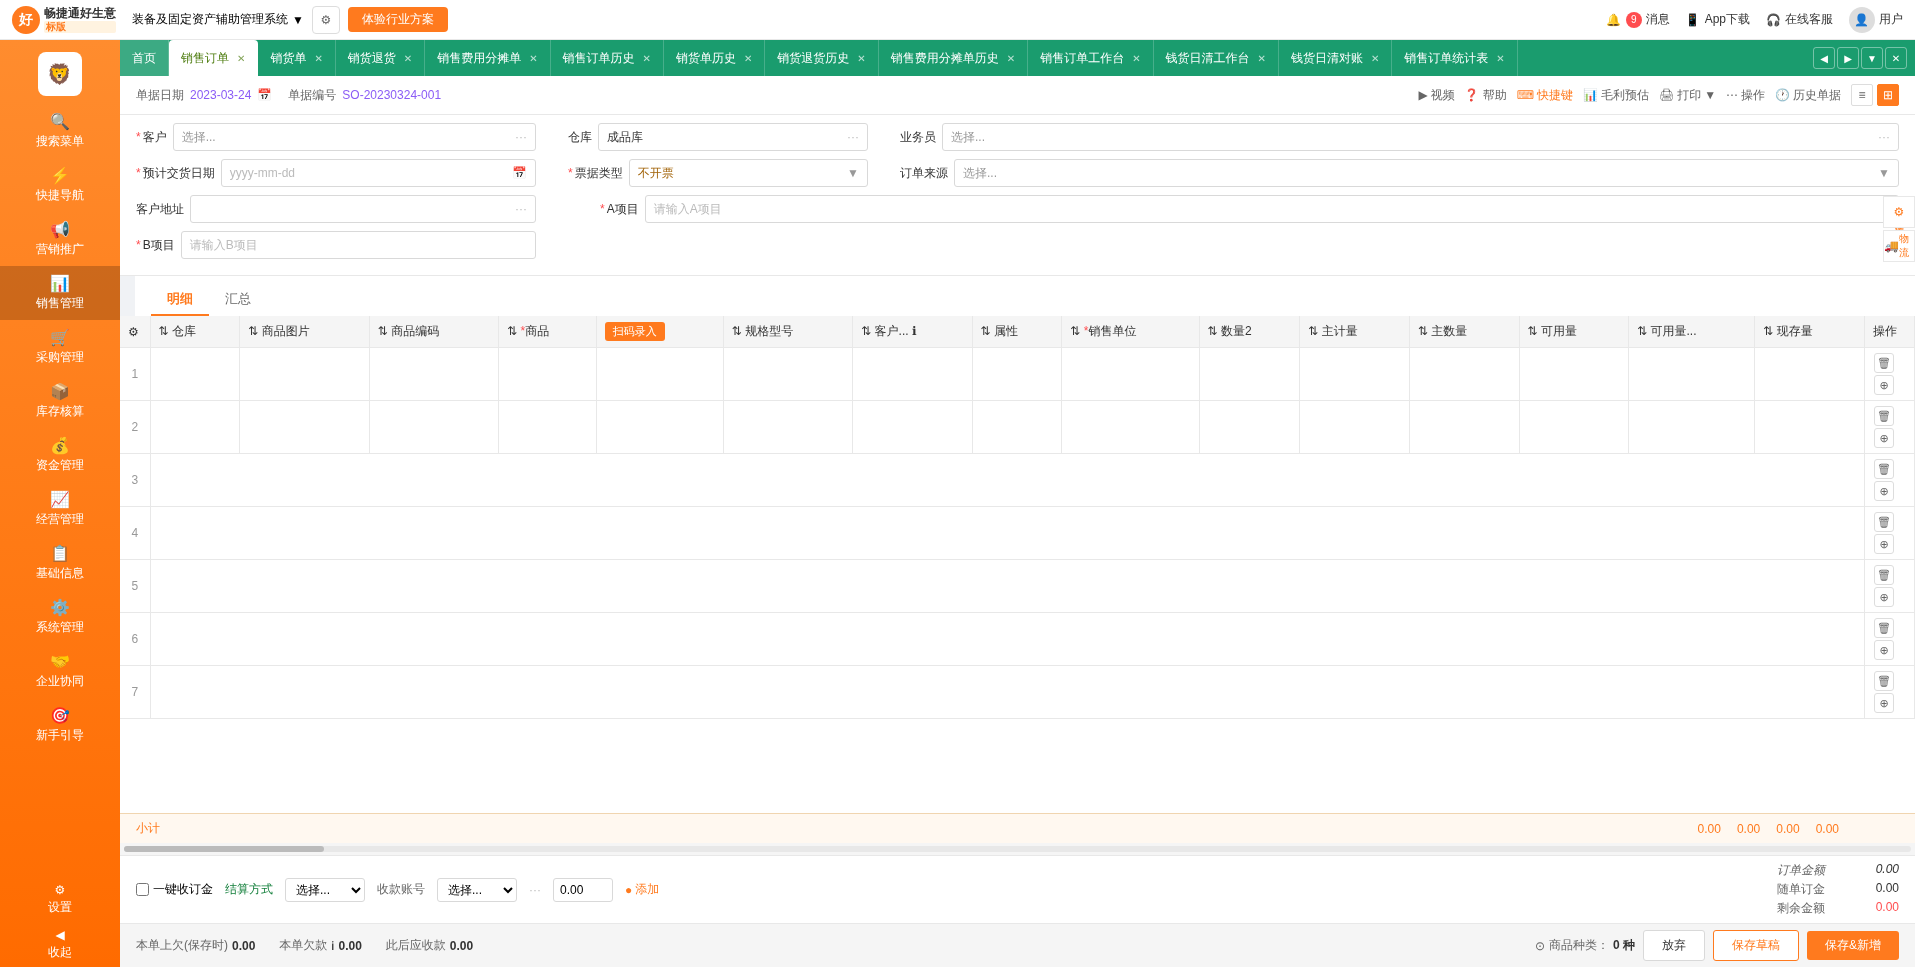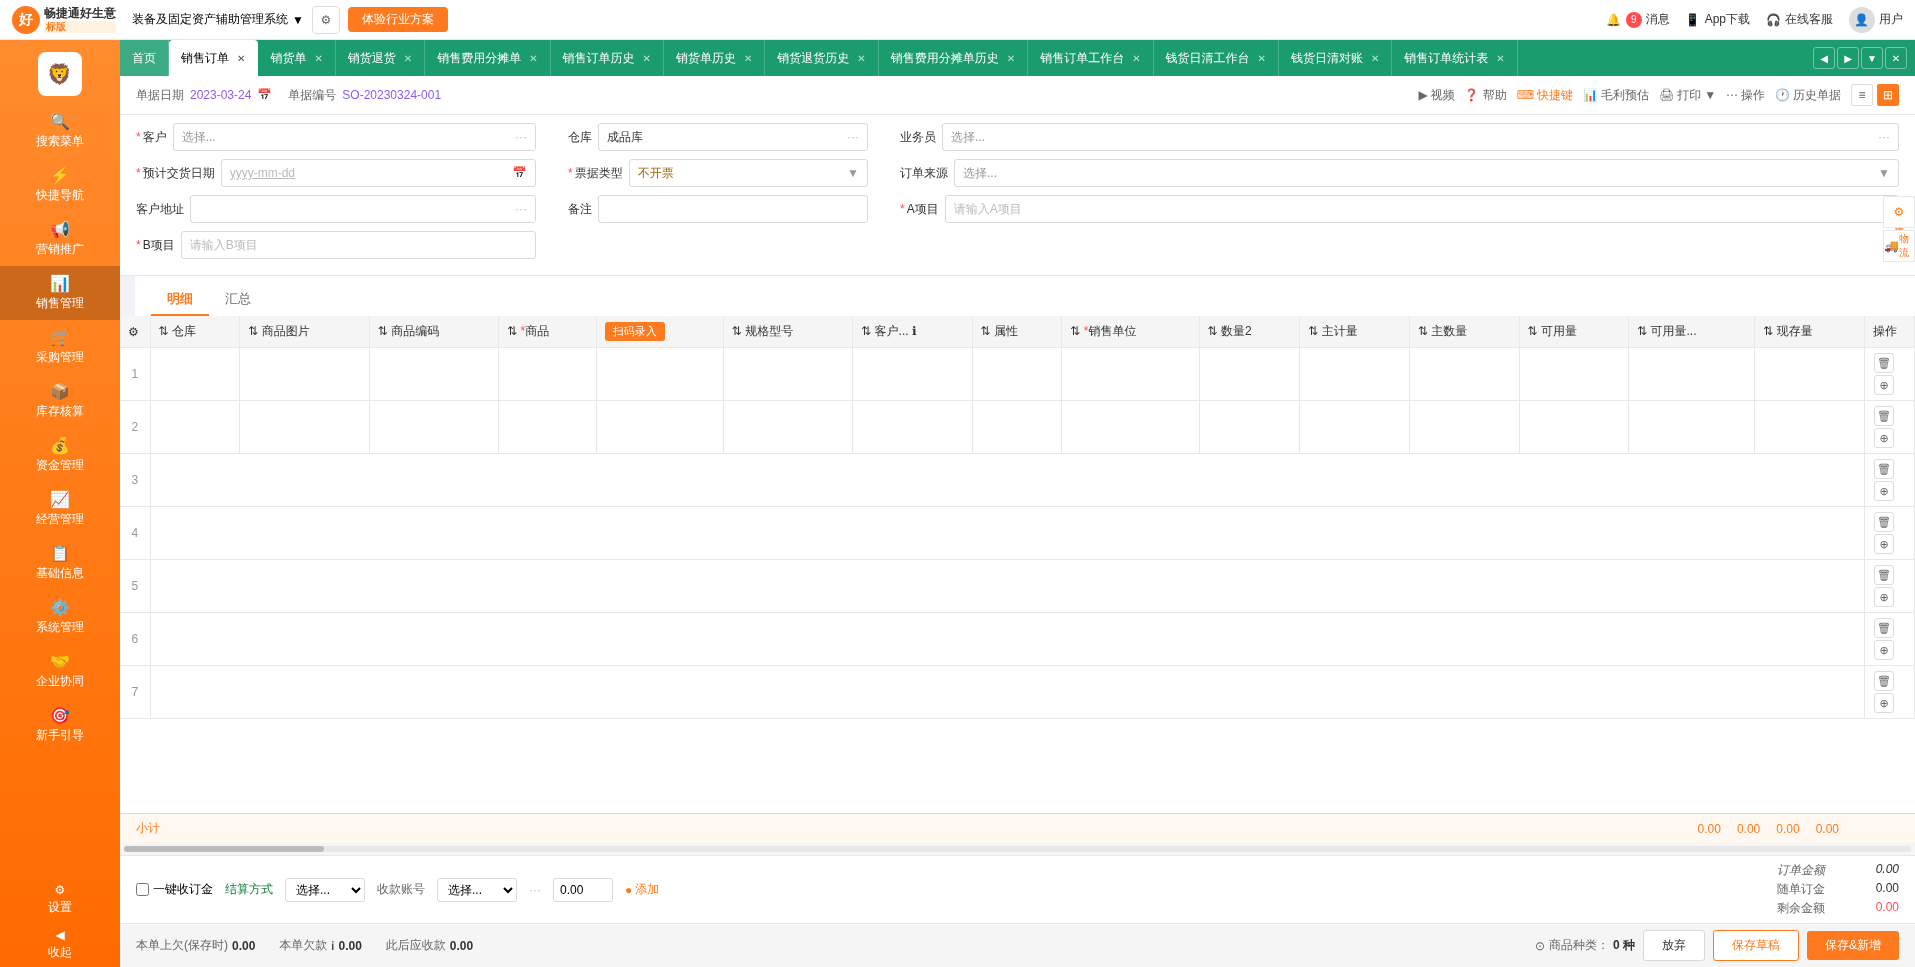--- a/index.html
+++ b/index.html
@@ -30,21 +30,21 @@
     .sidebar-logo { padding: 12px 0 8px; display: flex; flex-direction: column; align-items: center; }
     .sidebar-logo-img { width: 44px; height: 44px; background: #fff; border-radius: 8px; display: flex; align-items: center; justify-content: center; }
     .sidebar-item { width: 100%; display: flex; flex-direction: column; align-items: center; padding: 8px 0; cursor: pointer; color: #fff; font-size: 11px; gap: 2px; }
     .sidebar-item.active { background: rgba(255,255,255,0.2); }
     .sidebar-item-icon { font-size: 16px; }
     .sidebar-bottom { margin-top: auto; width: 100%; }
     .sidebar-bottom-item { width: 100%; display: flex; flex-direction: column; align-items: center; padding: 6px 0; cursor: pointer; color: #fff; font-size: 11px; gap: 2px; }
 
     
     .tab-item { height: 36px; padding: 0 12px; display: flex; align-items: center; gap: 4px; color: #fff; cursor: pointer; white-space: nowrap; font-size: 12px; border-right: 1px solid rgba(255,255,255,0.2); }
-    .tab-item.active { background: #fff; color: #000000; border-radius: 4px 4px 0 0; }
+    .tab-item.active { background: #fff; color: #4d7c0f; border-radius: 4px 4px 0 0; }
     .tab-item .close-x { opacity: 0.7; font-size: 10px; margin-left: 4px; }
     .tab-home { background: rgba(255,255,255,0.15); color: #fff; }
     .tab-nav-arrows { display: flex; align-items: center; gap: 2px; margin-left: auto; padding-right: 8px; }
     .tab-nav-btn { width: 22px; height: 22px; display: flex; align-items: center; justify-content: center; color: #fff; cursor: pointer; border: 1px solid rgba(255,255,255,0.4); border-radius: 3px; font-size: 10px; }
 
     
     .content-header { background: #fff; padding: 8px 16px; display: flex; align-items: center; gap: 16px; border-bottom: 1px solid #e8e8e8; flex-shrink: 0; }
     .header-field { display: flex; align-items: center; gap: 6px; }
     .header-label { color: #666; font-size: 12px; }
     .header-value { color: #8b5cf6; font-size: 12px; }
@@ -367,21 +367,21 @@
                 <span style="color:#999;">选择...</span>
                 <span class="dots">···</span>
               </div>
             </div>
           </div>
 
           <div class="form-row">
             <div class="form-field required" style="max-width:400px;">
               <span class="form-label">预计交货日期</span>
               <div class="form-input">
-                <span style="color:#bbb;text-decoration:underline;">yyyy-mm-dd</span>
+                <span style="color:#bbb;">yyyy-mm-dd</span>
                 <span style="margin-left:auto;color:#666;">📅</span>
               </div>
             </div>
             <div style="width:32px;"></div>
             <div class="form-field required" style="max-width:300px;">
               <span class="form-label">票据类型</span>
               <div class="form-input">
                 <span style="color:#a16207;">不开票</span>
                 <span style="margin-left:auto;">▼</span>
               </div>
@@ -397,24 +397,20 @@
           </div>
 
           <div class="form-row">
             <div class="form-field" style="max-width:400px;">
               <span class="form-label">客户地址</span>
               <div class="form-input">
                 <span class="dots" style="color:#bbb;">···</span>
               </div>
             </div>
             <div style="width:32px;"></div>
-            <div class="form-field" style="max-width:300px;">
-              <span class="form-label">备注</span>
-              <div class="form-input" style="flex:1;"></div>
-            </div>
             <div style="width:32px;"></div>
             <div class="form-field required" style="flex:1;">
               <span class="form-label">A项目</span>
               <div class="form-input">
                 <span style="color:#bbb;">请输入A项目</span>
               </div>
             </div>
           </div>
 
           <div class="form-row">

